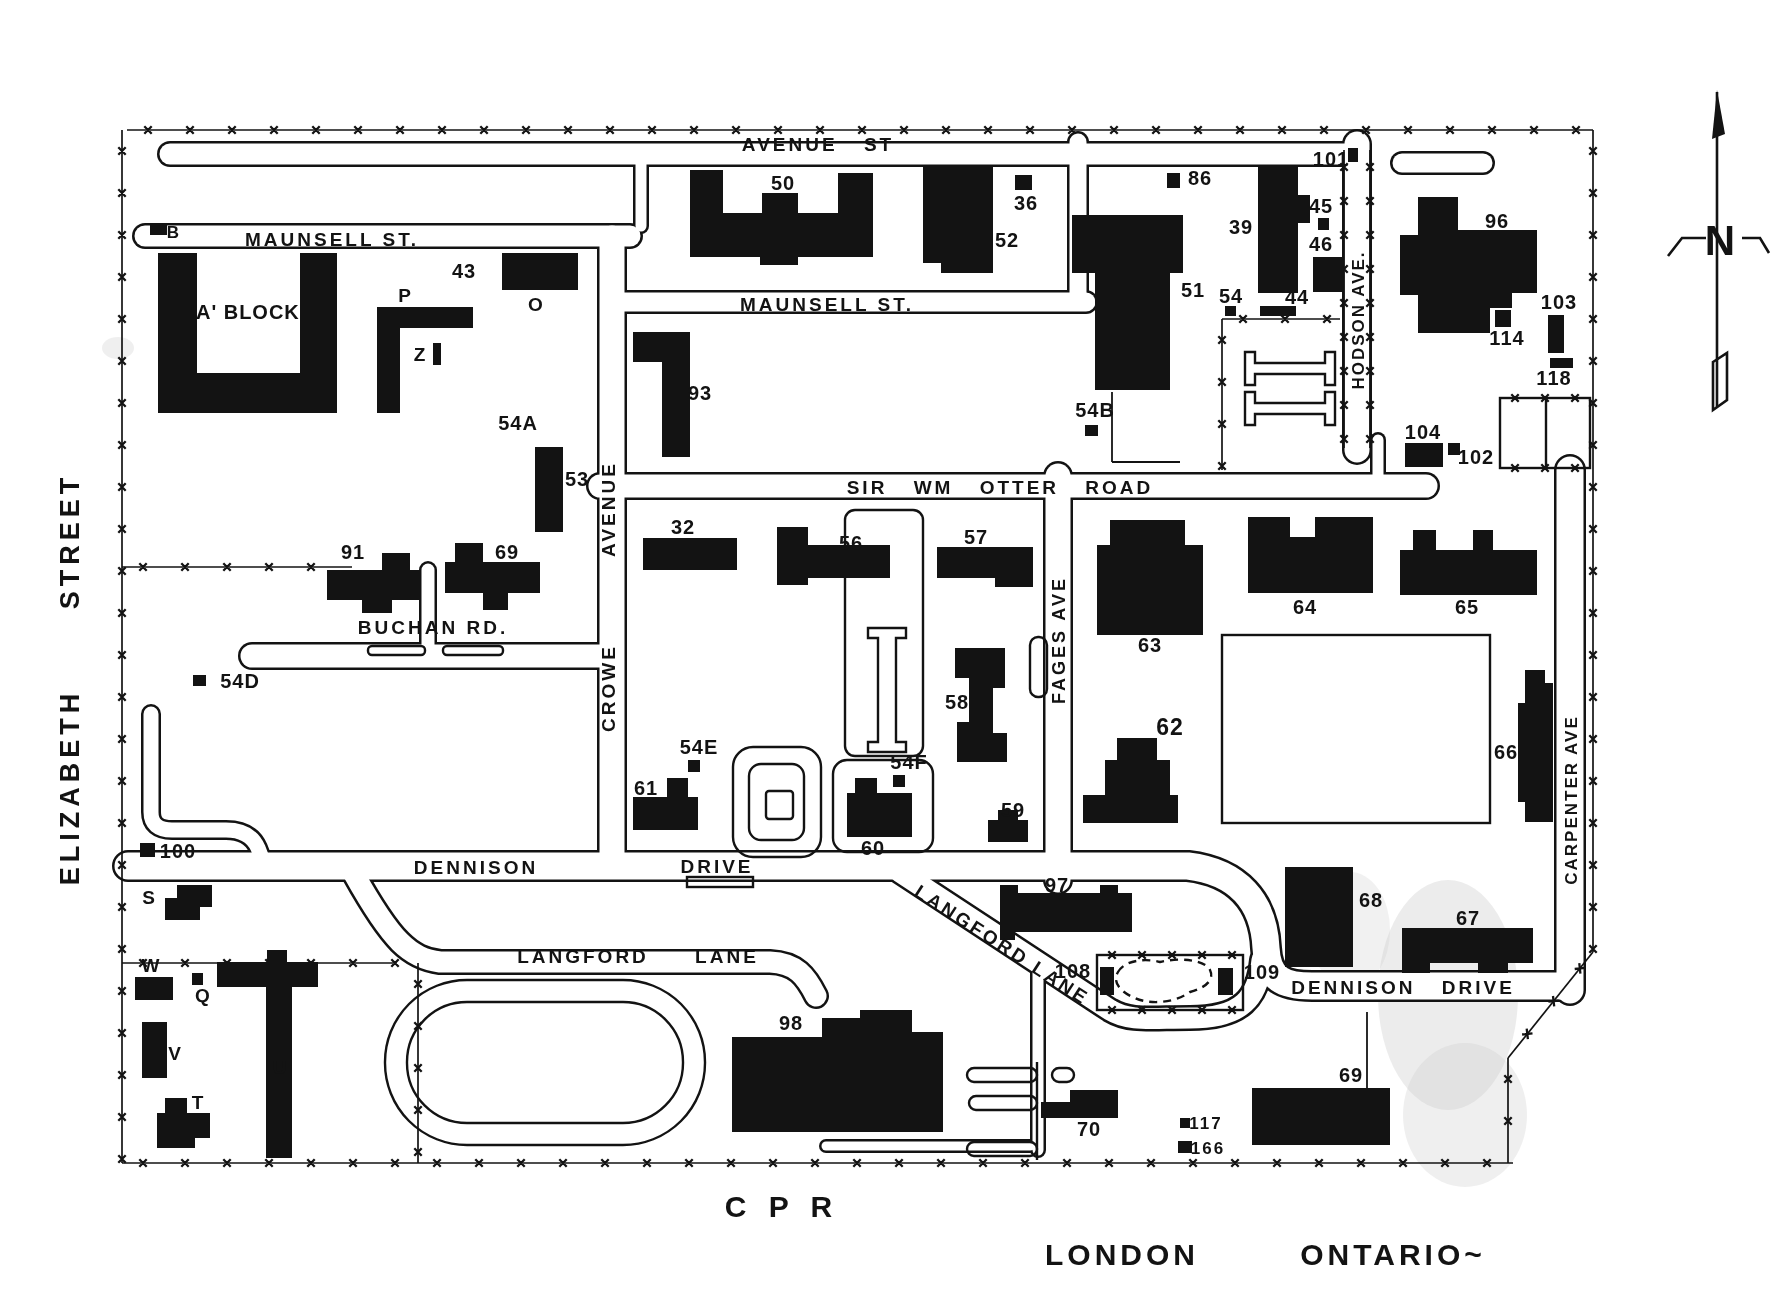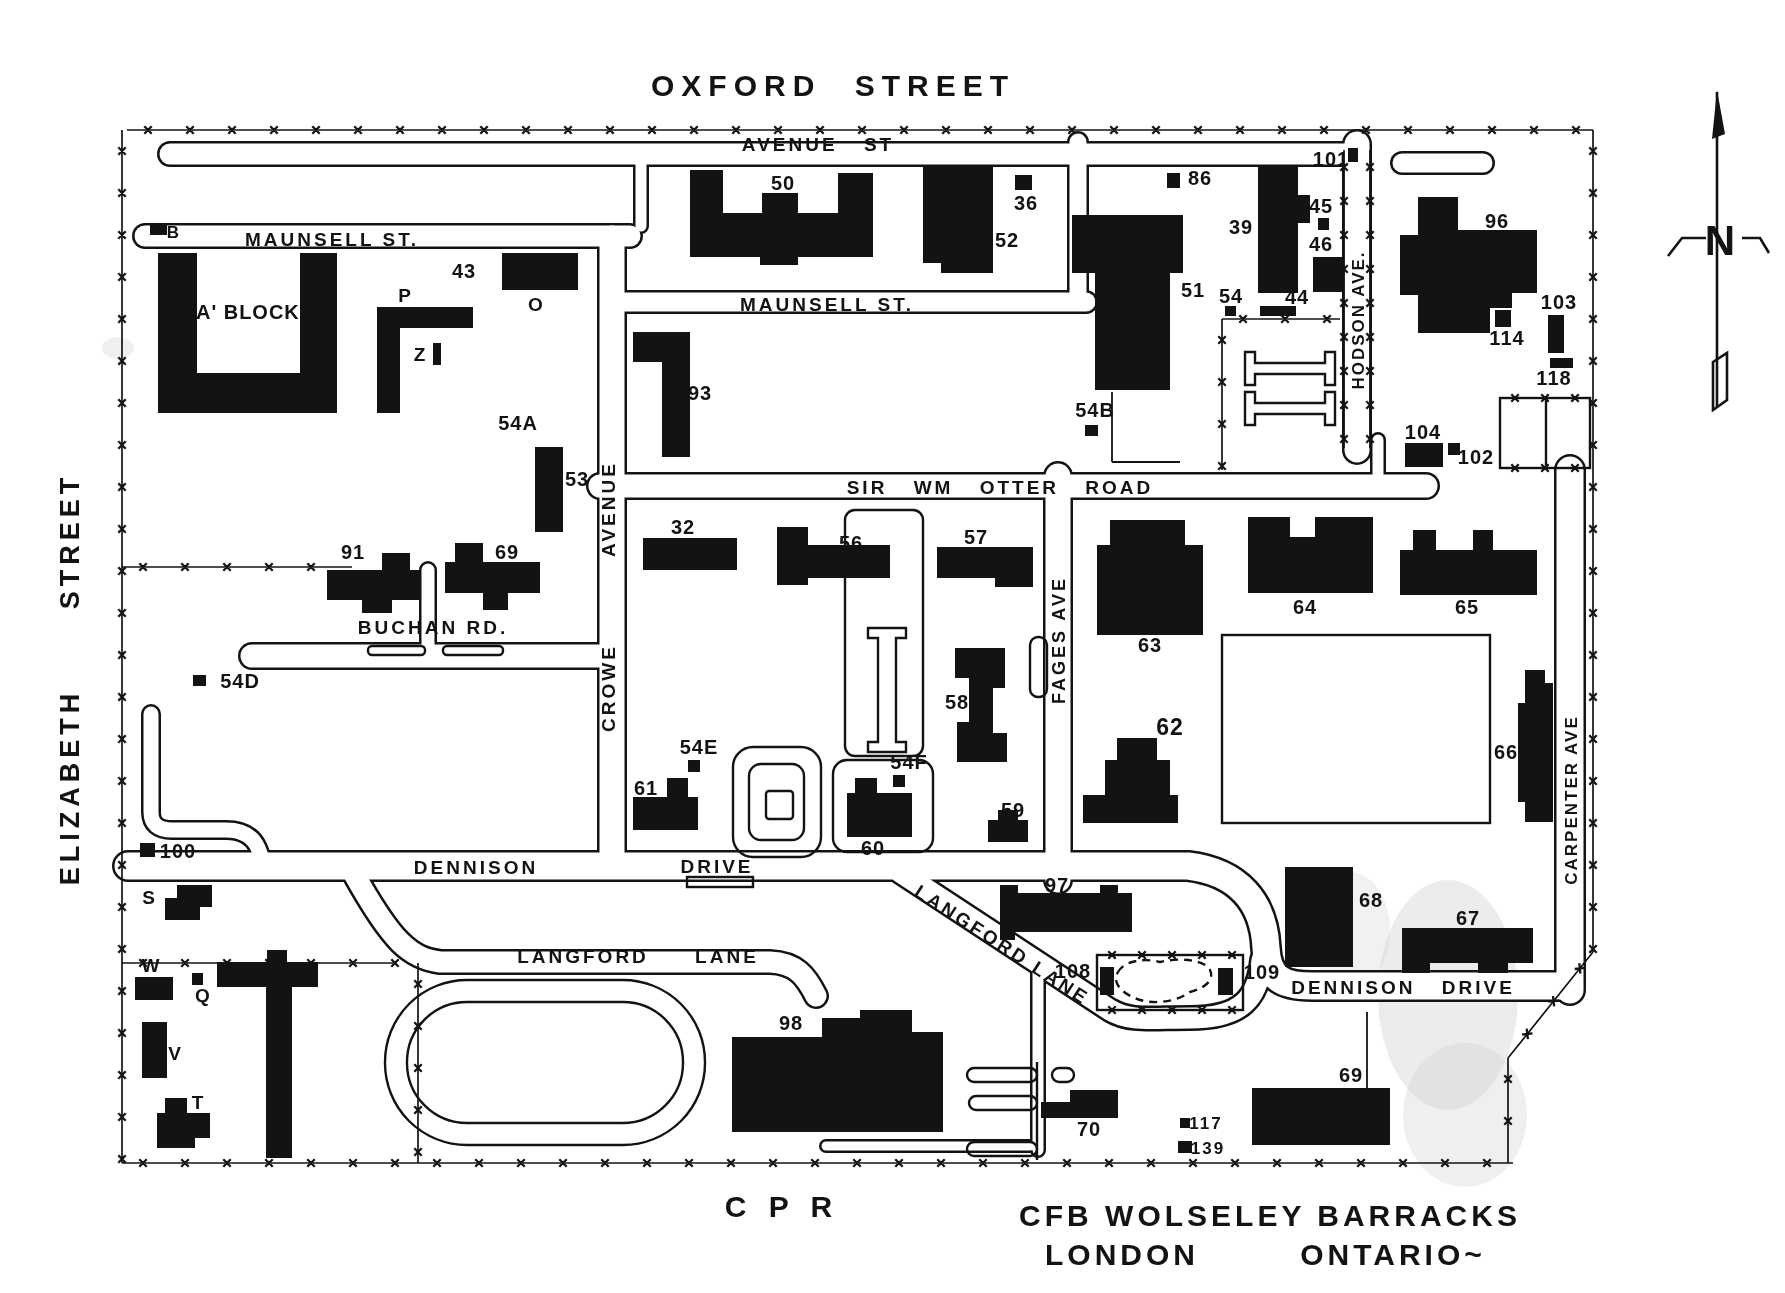--- a/index.html
+++ b/index.html
@@ -236,41 +236,39 @@
 
   <g stroke="#131313" fill="none" stroke-width="2.6">
     <line x1="1717" y1="92" x2="1717" y2="407"></line>
     <path d="M1717,90 l8,44 l-13,5 z" fill="#131313" stroke="none"></path>
     <path d="M1668,256 l14,-18 h24"></path>
     <path d="M1742,238 h18 l9,15"></path>
     <path d="M1713,362 l14,-9 v47 l-14,10 z"></path>
   </g>
 </svg>
 
-<div class="lbl f30 ws" style="left:833px;top:86px">OXFORD STREET</div>
 <div class="lbl f19 ws" style="left:818px;top:144px">AVENUE ST</div>
 <div class="lbl f19" style="left:332px;top:239px">MAUNSELL ST.</div>
 <div class="lbl f19" style="left:827px;top:304px">MAUNSELL ST.</div>
 <div class="lbl f19 ws" style="left:1000px;top:487px">SIR WM OTTER ROAD</div>
 <div class="lbl f19" style="left:433px;top:627px">BUCHAN RD.</div>
 <div class="lbl f19" style="left:476px;top:867px">DENNISON</div>
 <div class="lbl f19" style="left:717px;top:866px">DRIVE</div>
 <div class="lbl f19 ws2" style="left:638px;top:956px">LANGFORD LANE</div>
 <div class="lbl f19 diag" style="left:1002px;top:945px">LANGFORD LANE</div>
 <div class="lbl f19 ws" style="left:1403px;top:987px">DENNISON DRIVE</div>
 <div class="lbl f27 v" style="left:70px;top:787px">ELIZABETH</div>
 <div class="lbl f27 v" style="left:70px;top:541px">STREET</div>
 <div class="lbl f19 v" style="left:608px;top:688px">CROWE</div>
 <div class="lbl f19 v" style="left:608px;top:509px">AVENUE</div>
 <div class="lbl f18 v" style="left:1059px;top:640px">FAGES AVE</div>
 <div class="lbl f17 v" style="left:1358px;top:320px">HODSON AVE.</div>
 <div class="lbl f17 v" style="left:1571px;top:800px">CARPENTER AVE</div>
 <div class="lbl f30" style="left:782px;top:1207px">C P R</div>
 
-<div class="lbl title" style="left:1270px;top:1216px">CFB WOLSELEY BARRACKS</div>
 <div class="lbl title" style="left:1122px;top:1255px">LONDON</div>
 <div class="lbl title" style="left:1393px;top:1255px">ONTARIO~</div>
 <div class="lbl f42" style="left:1720px;top:241px">N</div>
 
 <div class="lbl f17" style="left:174px;top:232px">B</div>
 <div class="lbl f20" style="left:245px;top:312px">'A' BLOCK</div>
 <div class="lbl f19" style="left:406px;top:295px">P</div>
 <div class="lbl f19" style="left:421px;top:354px">Z</div>
 <div class="lbl f20" style="left:464px;top:271px">43</div>
 <div class="lbl f19" style="left:537px;top:304px">O</div>
@@ -321,15 +319,15 @@
 <div class="lbl f19" style="left:281px;top:1067px">U</div>
 <div class="lbl f20" style="left:1057px;top:885px">97</div>
 <div class="lbl f20" style="left:1073px;top:971px">108</div>
 <div class="lbl f20" style="left:1262px;top:972px">109</div>
 <div class="lbl f20" style="left:1371px;top:900px">68</div>
 <div class="lbl f20" style="left:1468px;top:918px">67</div>
 <div class="lbl f20" style="left:791px;top:1023px">98</div>
 <div class="lbl f20" style="left:1351px;top:1075px">69</div>
 <div class="lbl f20" style="left:1089px;top:1129px">70</div>
 <div class="lbl f17" style="left:1206px;top:1123px">117</div>
-<div class="lbl f17" style="left:1208px;top:1148px">139</div>
+<div class="lbl f17" style="left:1208px;top:1148px">166</div>
 
 </div>
 
 </body></html>

